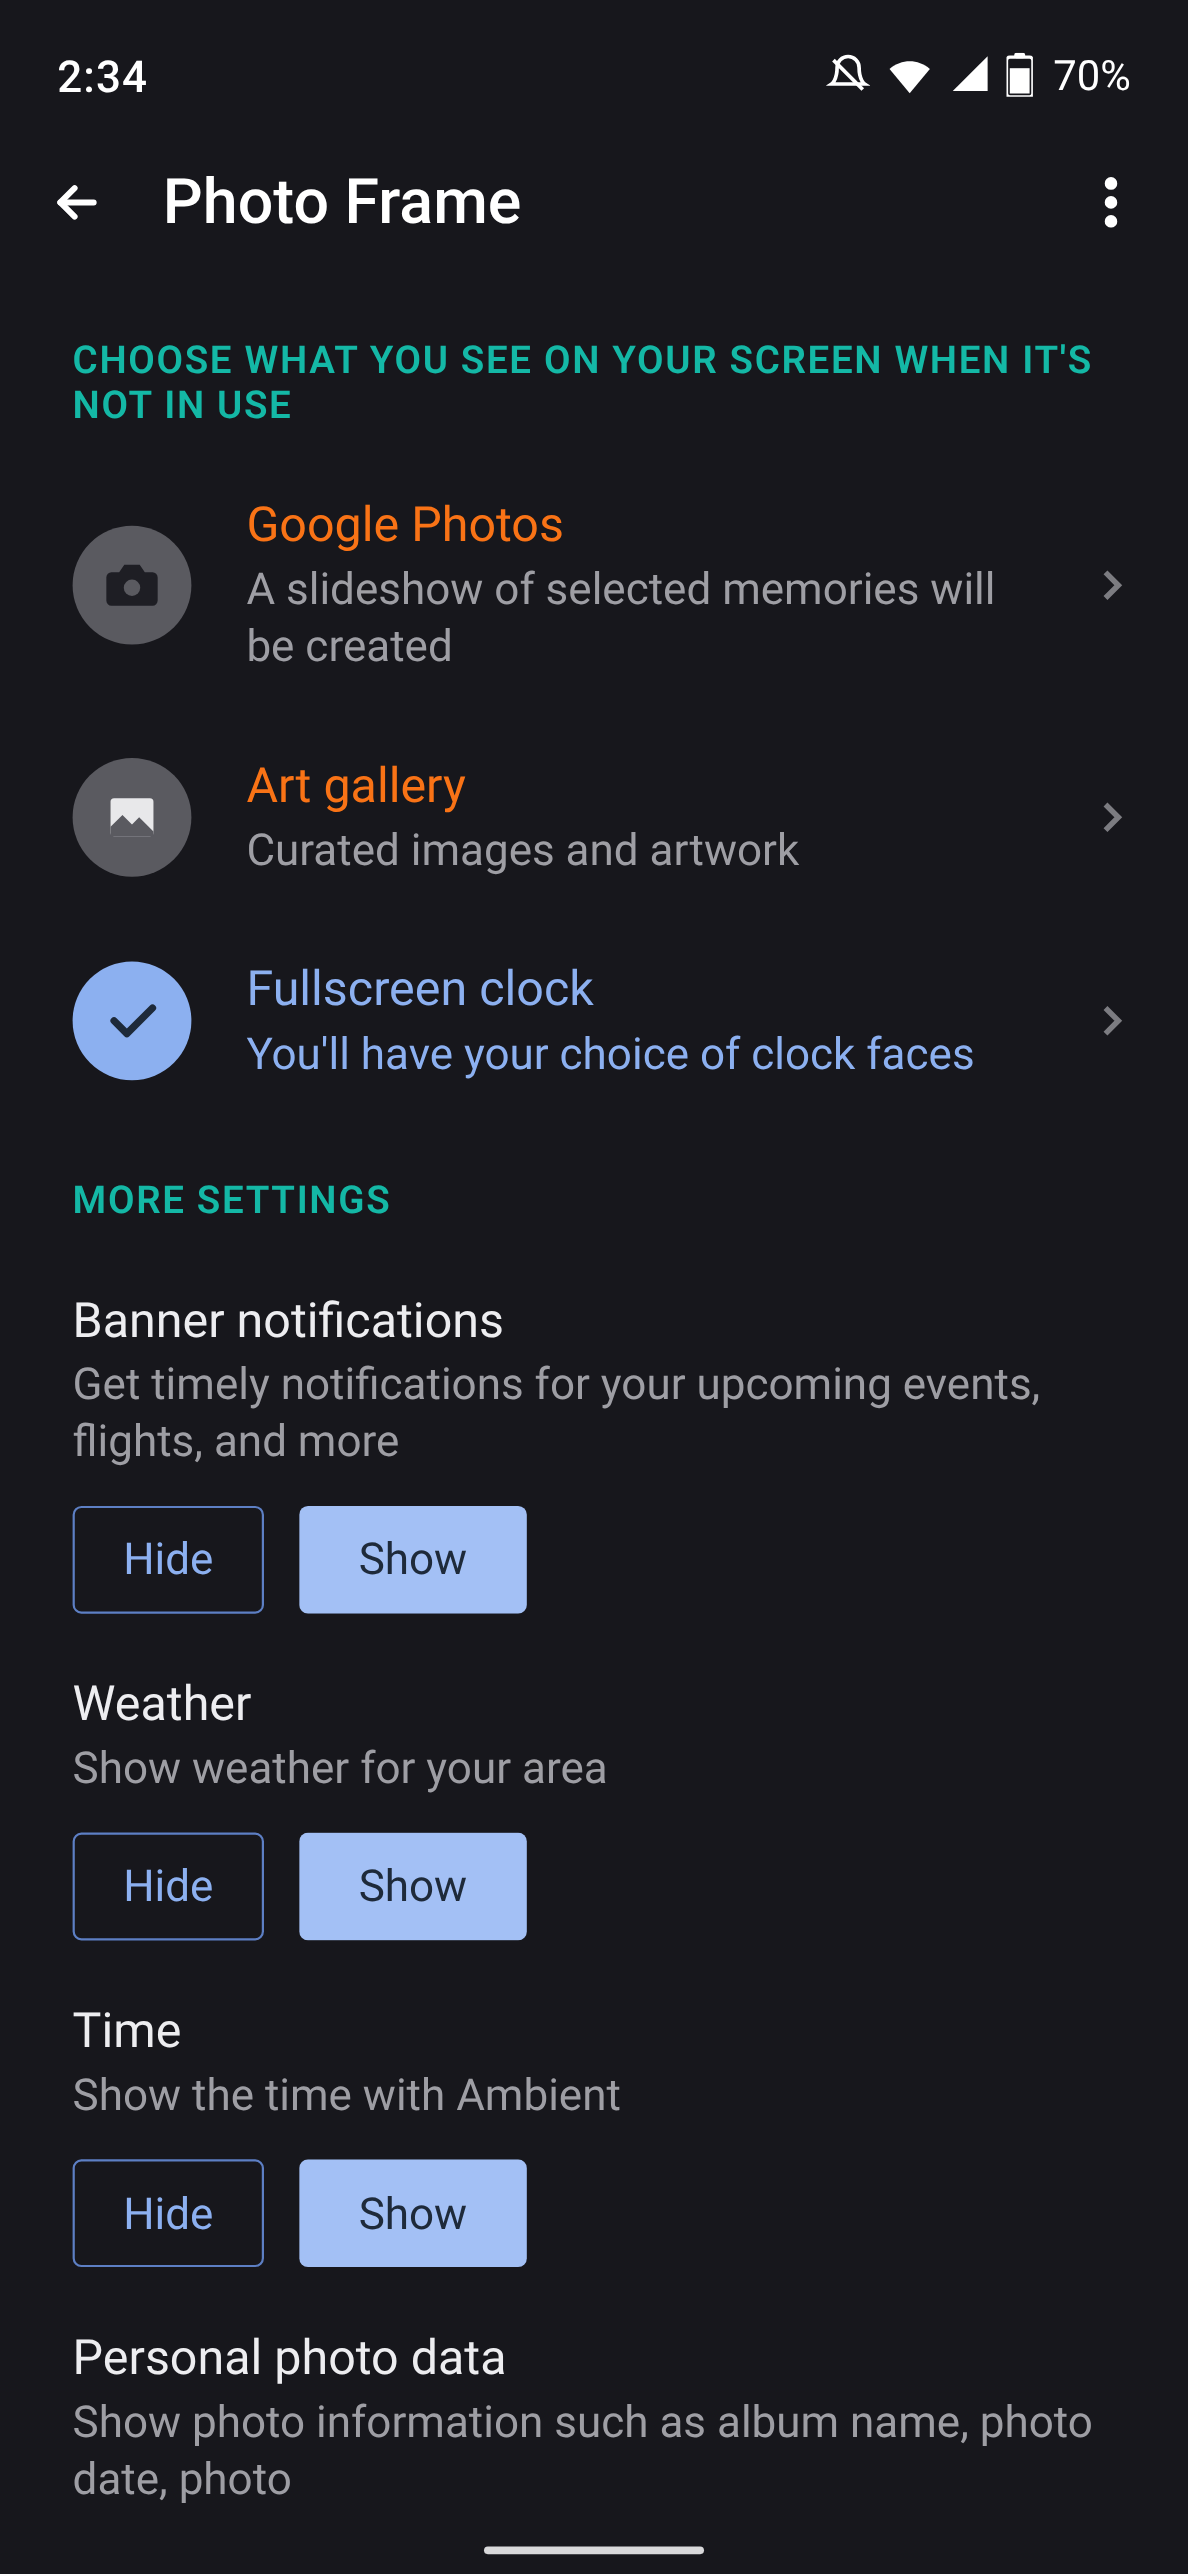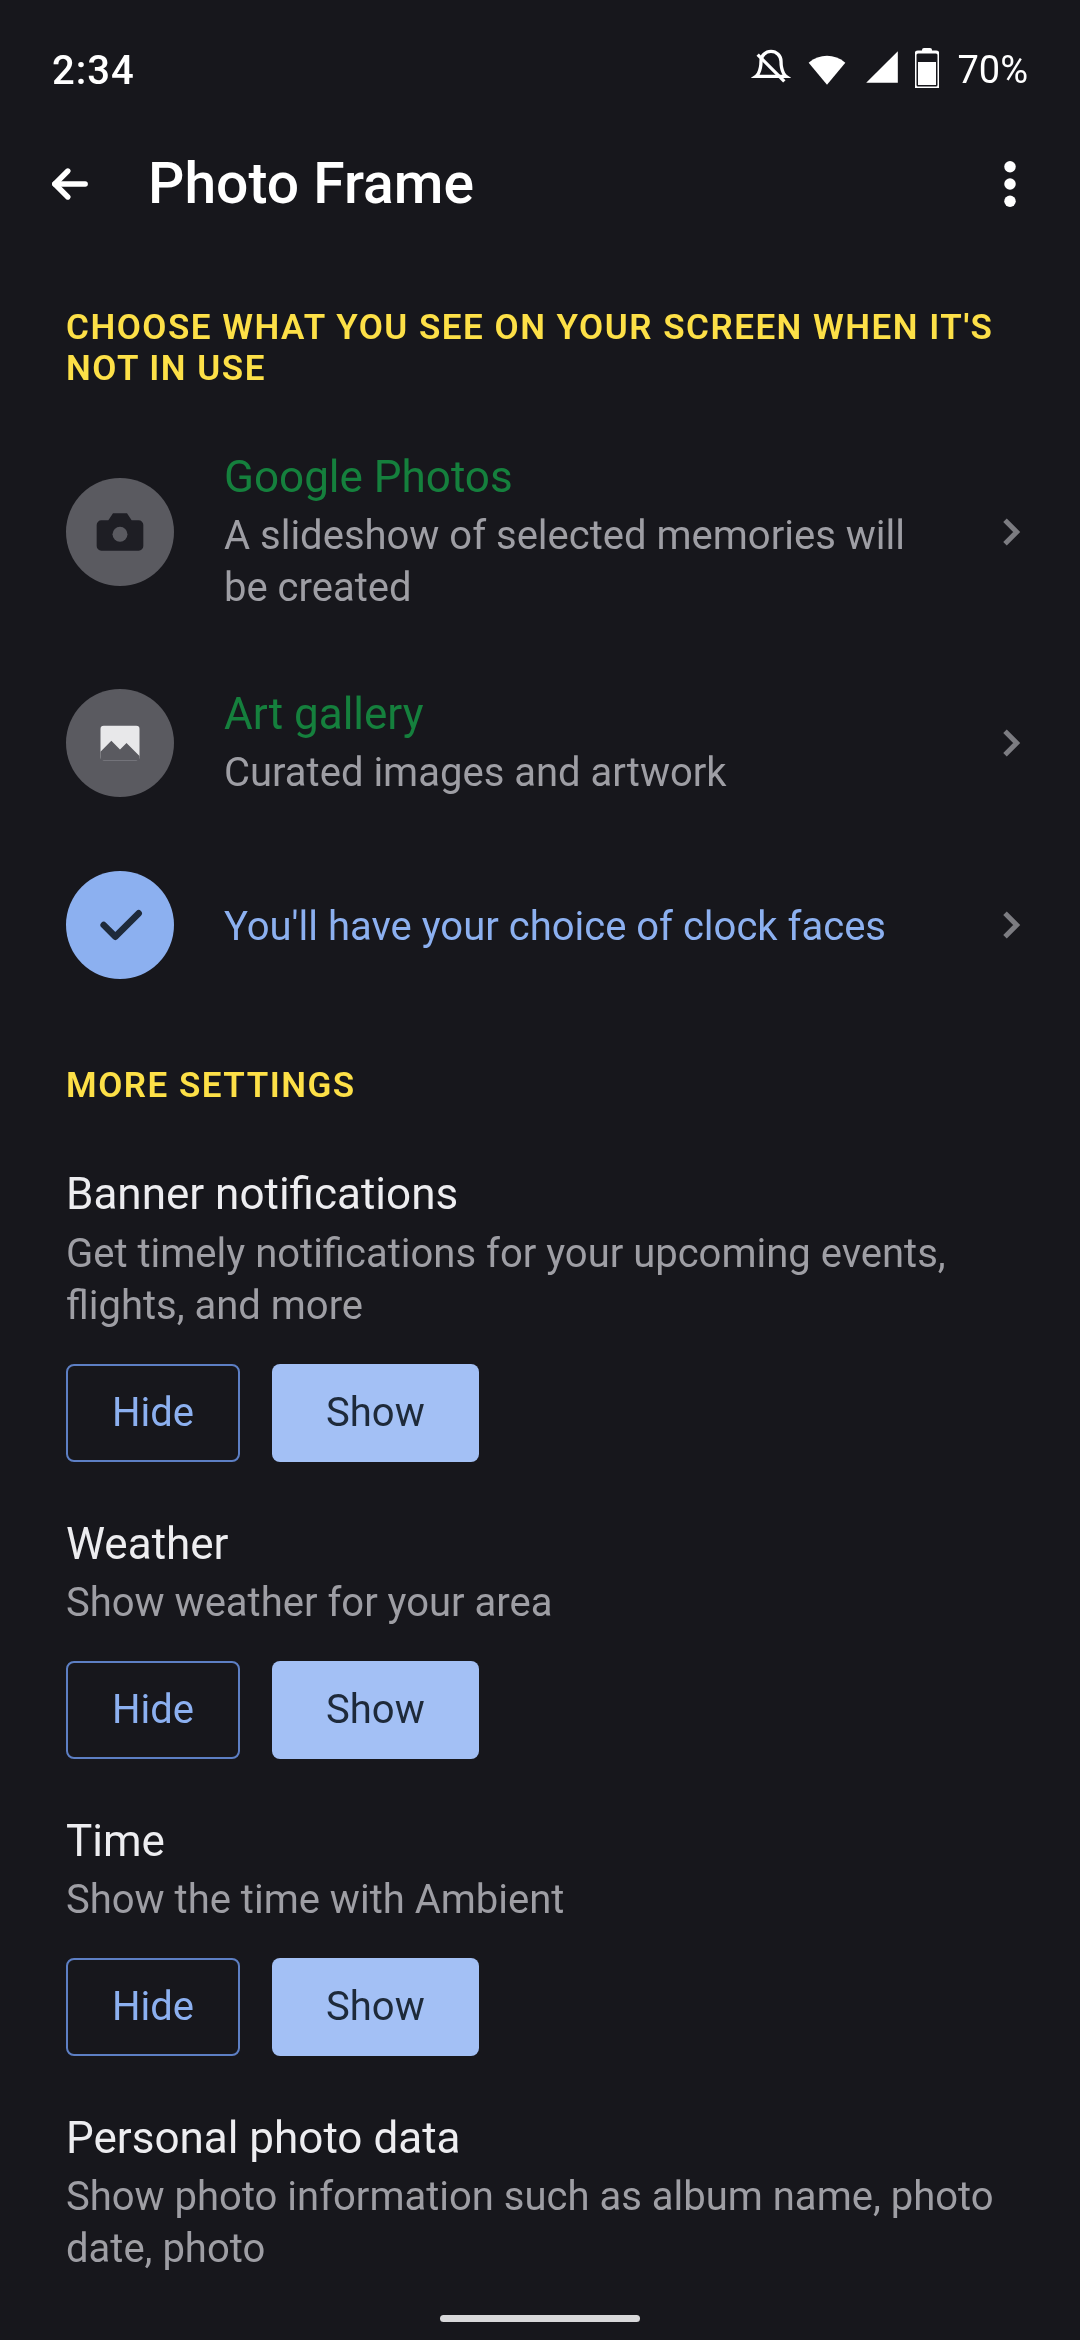--- a/index.html
+++ b/index.html
@@ -37,41 +37,41 @@
   .app-bar .back { display:flex; align-items:center; justify-content:center; width:60px; height:60px; }
   .app-title { font-size: 57px; font-weight: 500; color: #fff; flex: 1; }
   .app-bar .more { display:flex; align-items:center; justify-content:center; width:60px; height:60px; }
 
   
   .section-header {
     padding: 60px 66px 24px 66px;
     font-size: 35px;
     font-weight: 600;
     letter-spacing: 1.5px;
-    color: #fde047;
+    color: #14b8a6;
   }
   .section-header.secondary { padding-top: 50px; }
 
   
   .option-row {
     display: flex;
     align-items: center;
     padding: 36px 50px 36px 66px;
     gap: 50px;
   }
   .option-icon {
     width: 108px; height: 108px;
     border-radius: 50%;
     background: #5a5a60;
     display:flex; align-items:center; justify-content:center;
     flex-shrink: 0;
   }
   .option-icon.selected { background: #8cb0f0; }
   .option-text { flex: 1; min-width: 0; }
-  .option-title { font-size: 44px; font-weight: 400; color: #15803d; line-height: 1.3; }
+  .option-title { font-size: 44px; font-weight: 400; color: #f97316; line-height: 1.3; }
   .option-subtitle { font-size: 40px; color: #9e9ea4; line-height: 1.3; margin-top: 4px; }
   .option-row.selected .option-title { color: #8cb0f0; }
   .option-row.selected .option-subtitle { color: #8cb0f0; }
   .chevron { width: 40px; height: 40px; flex-shrink: 0; opacity: 0.55; }
 
   
   .setting-block { padding: 36px 66px 18px 66px; }
   .setting-title { font-size: 44px; font-weight: 400; color: #ededf0; line-height: 1.3; }
   .setting-subtitle { font-size: 40px; color: #9e9ea4; line-height: 1.3; margin-top: 4px; }
   .segmented {
@@ -199,20 +199,21 @@
   </div>
 </div>
 
 <div class="option-row selected">
   <div class="option-icon selected">
     <svg width="56" height="56" viewBox="0 0 24 24" fill="none" stroke="#1e2a3a" stroke-width="2.8" stroke-linecap="round" stroke-linejoin="round">
       <path d="M5 12l5 5L20 7"></path>
     </svg>
   </div>
   <div class="option-text">
+    <div class="option-title">Fullscreen clock</div>
     <div class="option-subtitle">You'll have your choice of clock faces</div>
   </div>
   <div class="chevron">
     <svg width="40" height="40" viewBox="0 0 24 24" fill="none" stroke="#cfcfd4" stroke-width="3">
         <path d="M9 5l7 7-7 7"></path>
       </svg>
   </div>
 </div>
 
 <div class="section-header secondary">MORE SETTINGS</div>

